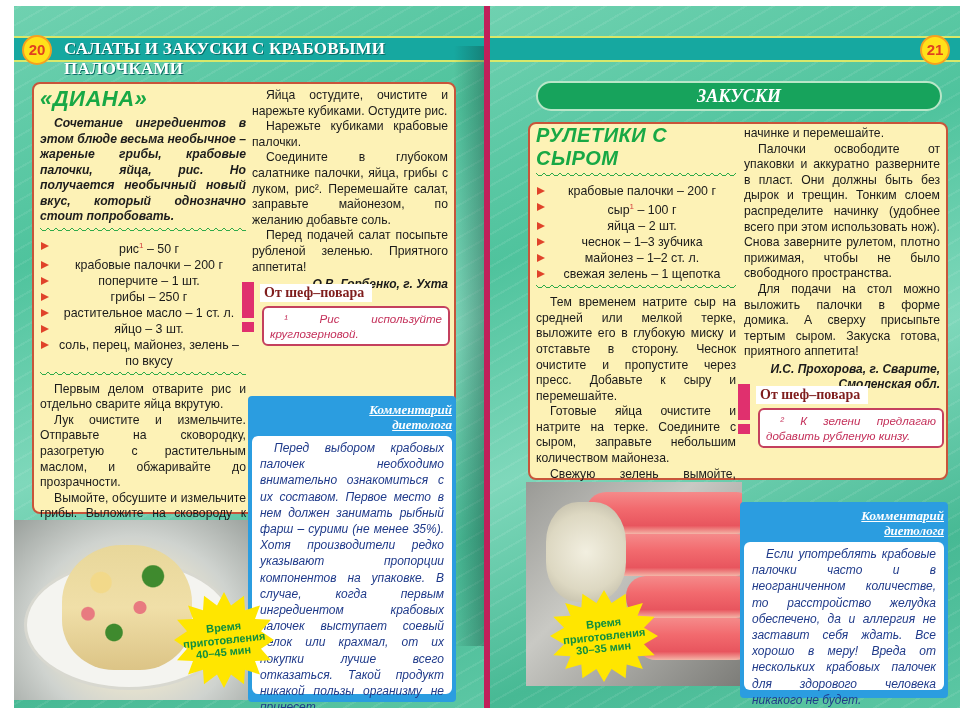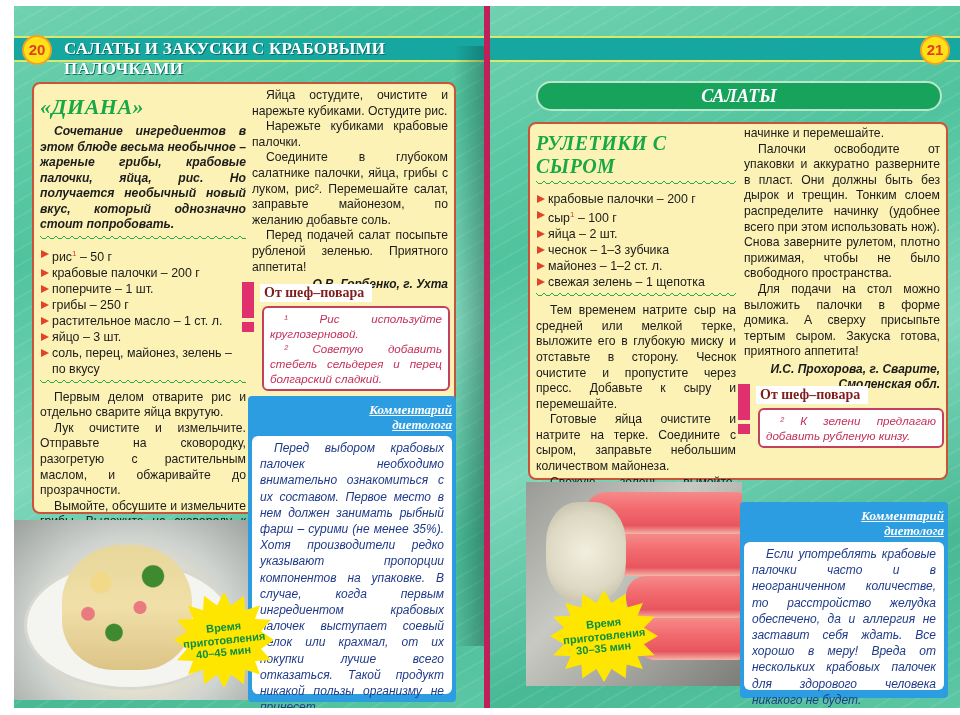--- a/index.html
+++ b/index.html
@@ -38,27 +38,27 @@
   .section-title {
     position: absolute; left: 50px; top: 1px; color: #ffffff;
     font-family: "Liberation Serif", serif; font-weight: bold; font-size: 17px; letter-spacing: 0.2px;
     text-shadow: 1px 1px 0 #0b6a66;
   }
 
   .card {
     position: absolute; background: #fdf2b6; border: 2px solid #c8553a; border-radius: 8px;
   }
   .recipe-title {
-    font-family: Liberation Serif, serif; font-style: italic; font-weight: bold;
-    color: #18a845; font-size: 22px; letter-spacing: 0.5px; margin-top: 8px;
+    font-family: Liberation Sans, sans-serif; font-style: italic; font-weight: bold;
+    color: #18a845; font-size: 22px; letter-spacing: 0.5px;
   }
   .intro { font-style: italic; font-weight: bold; font-size: 12.2px; color: #1c1c1c; line-height: 15.5px; text-align: justify; text-indent: 14px; }
   .wave { height: 6px; margin: 3px 0 4px 0;
     background: radial-gradient(circle at 4px -1px, transparent 3px, #2faa4a 3px, #2faa4a 4px, transparent 4px) 0 0 / 8px 6px repeat-x; }
-  .ing-list { list-style: none; font-size: 12.4px; color: #1a1a1a; line-height: 16px; }
+  .ing-list { list-style: none; font-size: 12.4px; color: #1a1a1a; line-height: 16px; text-align: center; }
   .ing-list li { position: relative; padding-left: 12px; }
   .ing-list li::before {
     content: ""; position: absolute; left: 1px; top: 4px;
     border-left: 8px solid #e0432a; border-top: 4.5px solid transparent; border-bottom: 4.5px solid transparent;
   }
   sup { font-size: 8px; color: #d23c3c; }
   .para { font-size: 12.2px; color: #1a1a1a; line-height: 15.6px; text-align: justify; text-indent: 14px; }
   .author { font-style: italic; font-weight: bold; font-size: 12px; text-align: right; color: #1a1a1a; line-height: 15px; margin-top: 2px; }
 
   .chef { position: absolute; }
@@ -159,21 +159,20 @@
       <p class="para">Перед подачей салат посыпьте рубленой зеленью. Приятного аппетита!</p>
       <div class="author">О.В. Горбенко, г. Ухта</div>
     </div>
 
     <div class="chef" style="left:228px; top:276px; width:210px; height:108px;">
       <div class="chef-excl"></div>
       <div class="chef-excl-dot"></div>
       <div class="chef-head">От шеф–повара</div>
       <div class="chef-body" style="left:20px; top:24px; width:188px;">
         <p>¹ Рис используйте круглозерновой.</p>
-        <p>² Советую добавить стебель сельдерея и перец болгарский сладкий.</p>
       </div>
     </div>
 
     <div class="photo photo-salad" style="left:0; top:514px; width:240px; height:180px;">
       <div class="plate" style="left:10px; top:40px; width:210px; height:130px;"></div>
       <div class="salad-mound" style="left:48px; top:25px; width:130px; height:125px;"></div>
     </div>
 
     <div class="diet" style="left:234px; top:390px; width:208px; height:306px;">
       <div class="diet-title">
@@ -193,21 +192,21 @@
   </div>
 
   <div class="spine-shadow"></div>
   <div class="spine"></div>
 
   <div class="page page-right">
     <div class="title-bar">
       <div class="page-num">21</div>
     </div>
 
-    <div class="zakuski-bar">САЛАТЫ</div>
+    <div class="zakuski-bar">ЗАКУСКИ</div>
 
     <div class="card" style="left:40px; top:116px; width:420px; height:358px;"></div>
 
     <div style="position:absolute; left:48px; top:118px; width:200px;">
       <div class="recipe-title" style="font-size:20px;">РУЛЕТИКИ С СЫРОМ</div>
       <div class="wave"></div>
       <ul class="ing-list">
         <li><span>крабовые палочки</span><span> – 200 г</span></li>
         <li><span>сыр</span><sup>1</sup><span> – 100 г</span></li>
         <li><span>яйца</span><span> – 2 шт.</span></li>

